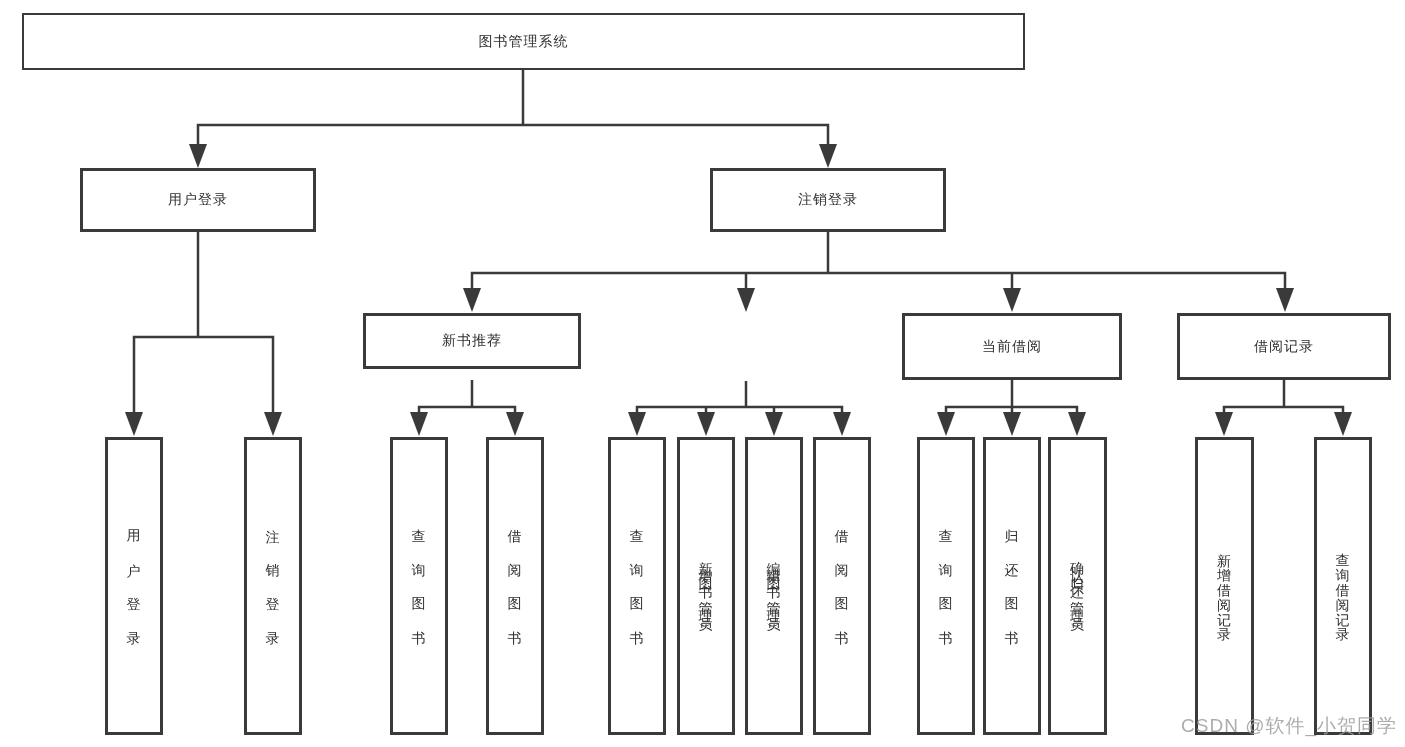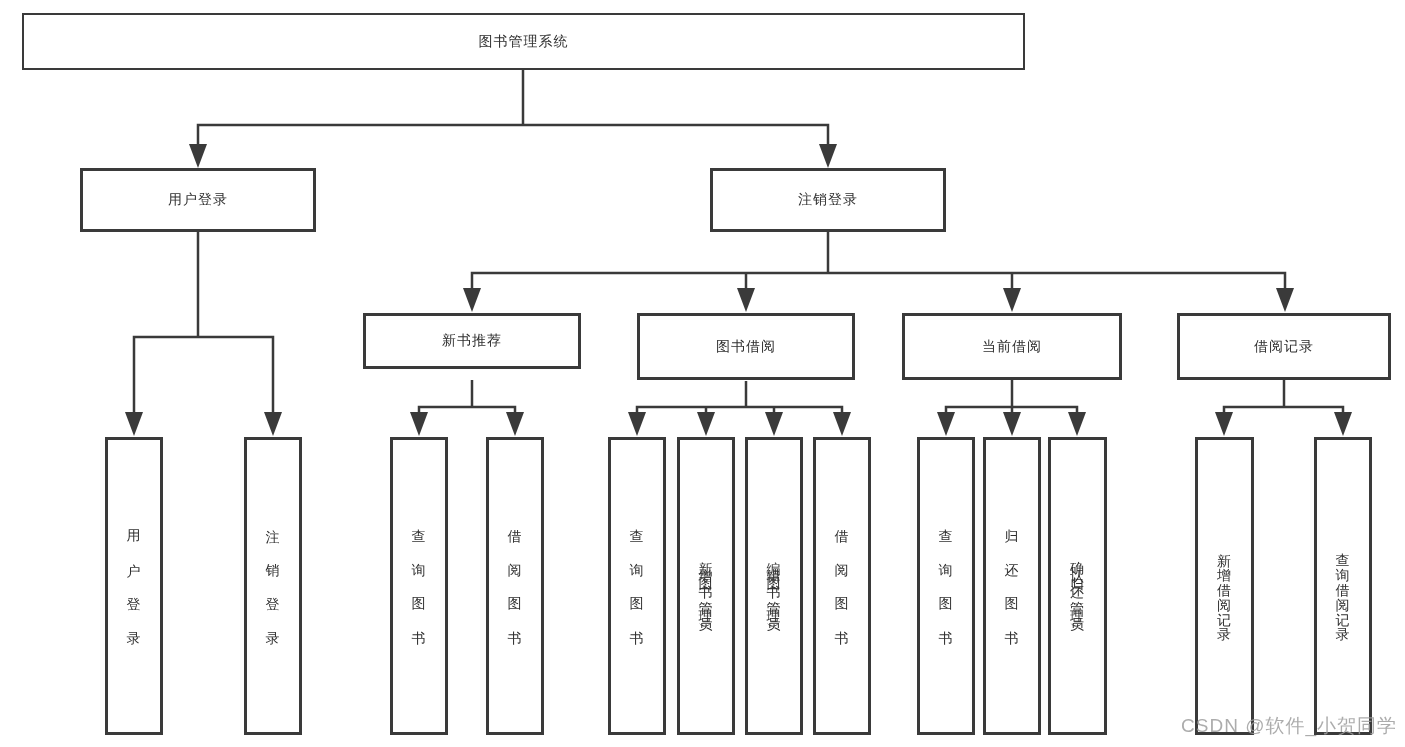--- a/index.html
+++ b/index.html
@@ -112,23 +112,20 @@
   <div class="node" style="left:80px;top:168px;width:236px;height:64px">
     <span>用户登录</span>
   </div>
   <div class="node" style="left:710px;top:168px;width:236px;height:64px">
     <span>注销登录</span>
   </div>
 
   <div class="node" style="left:363px;top:313px;width:218px;height:56px">
     <span>新书推荐</span>
   </div>
-  <div class="node" style="left:637px;top:313px;width:218px;height:67px">
-    <span>图书借阅</span>
-  </div>
   <div class="node" style="left:1177px;top:313px;width:214px;height:67px">
     <span>借阅记录</span>
   </div>
   <div class="node" style="left:902px;top:313px;width:220px;height:67px">
     <span>当前借阅</span>
   </div>
 
   <div class="node leaf" style="left:105px;top:437px;width:58px;height:298px">
     <span class="vlabel" style="letter-spacing: 34px;">用户登录</span>
   </div>

